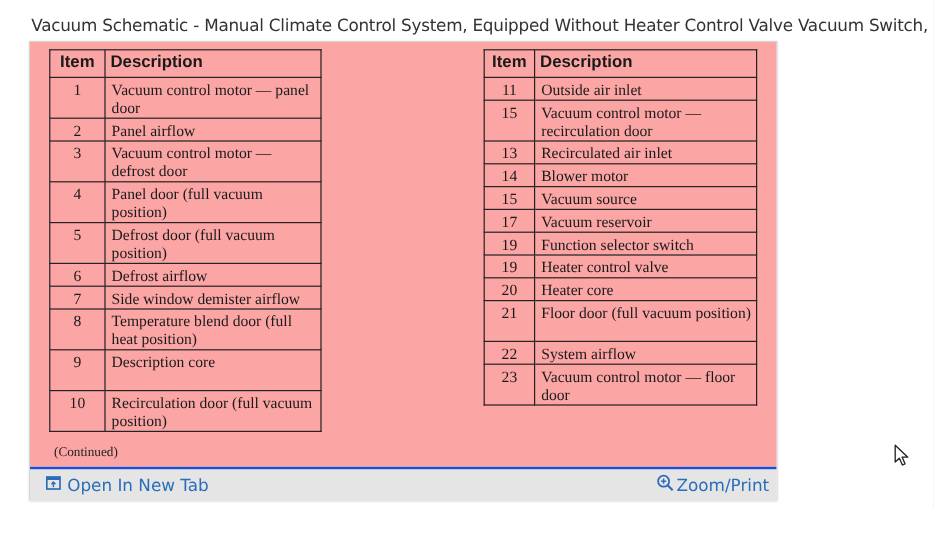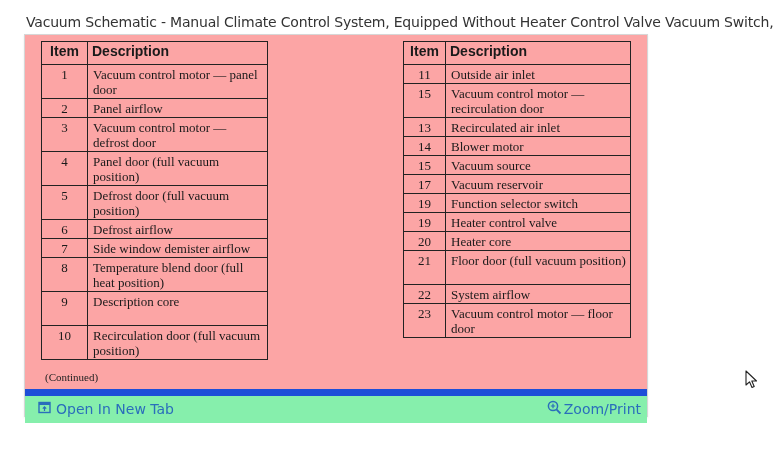--- a/index.html
+++ b/index.html
@@ -11,21 +11,21 @@
   table.legend th, table.legend td { border:1.4px solid #222; vertical-align:top; }
   table.legend th { font-family:"Liberation Sans", sans-serif; font-weight:bold; font-size:14px; text-align:left; padding:1px 4px; height:20px; }
   table.legend th.item-h { text-align:center; }
   table.legend td.num { text-align:center; padding:2px 2px 0 2px; }
   table.legend td.desc { padding:2px 4px 0 5px; line-height:15px; }
   #tbl-left { left:16px; top:6px; width:227px; }
   #tbl-left col.c1 { width:46px; }
   #tbl-right { left:378px; top:6px; width:228px; }
   #tbl-right col.c1 { width:42px; }
   .continued { position:absolute; left:20px; top:336px; font-family:"Liberation Serif", serif; font-size:11px; color:#222; }
-  .footer { position:absolute; left:0; top:354px; width:622px; height:27px; background:#86efac; border-top:7px solid #1d4ed8; }
+  .footer { position:absolute; left:0; top:354px; width:622px; height:27px; background:#e5e5e5; border-top:2px solid #1d4ed8; }
   .open-tab { position:absolute; left:13px; top:5px; color:#2a6ebb; font-size:14px; font-family:"DejaVu Sans", sans-serif; cursor:pointer; display:flex; align-items:center; }
   .zoom-print { position:absolute; right:6px; top:4px; color:#2a6ebb; font-size:14px; font-family:"DejaVu Sans", sans-serif; cursor:pointer; display:flex; align-items:center; }
   .ico { display:inline-block; margin-right:5px; }
   .cursor { position:absolute; left:745px; top:370px; }
 </style>
 </head>
 <body>
 
 <div class="title">Vacuum Schematic - Manual Climate Control System, Equipped Without Heater Control Valve Vacuum Switch, Part 2</div>
 

